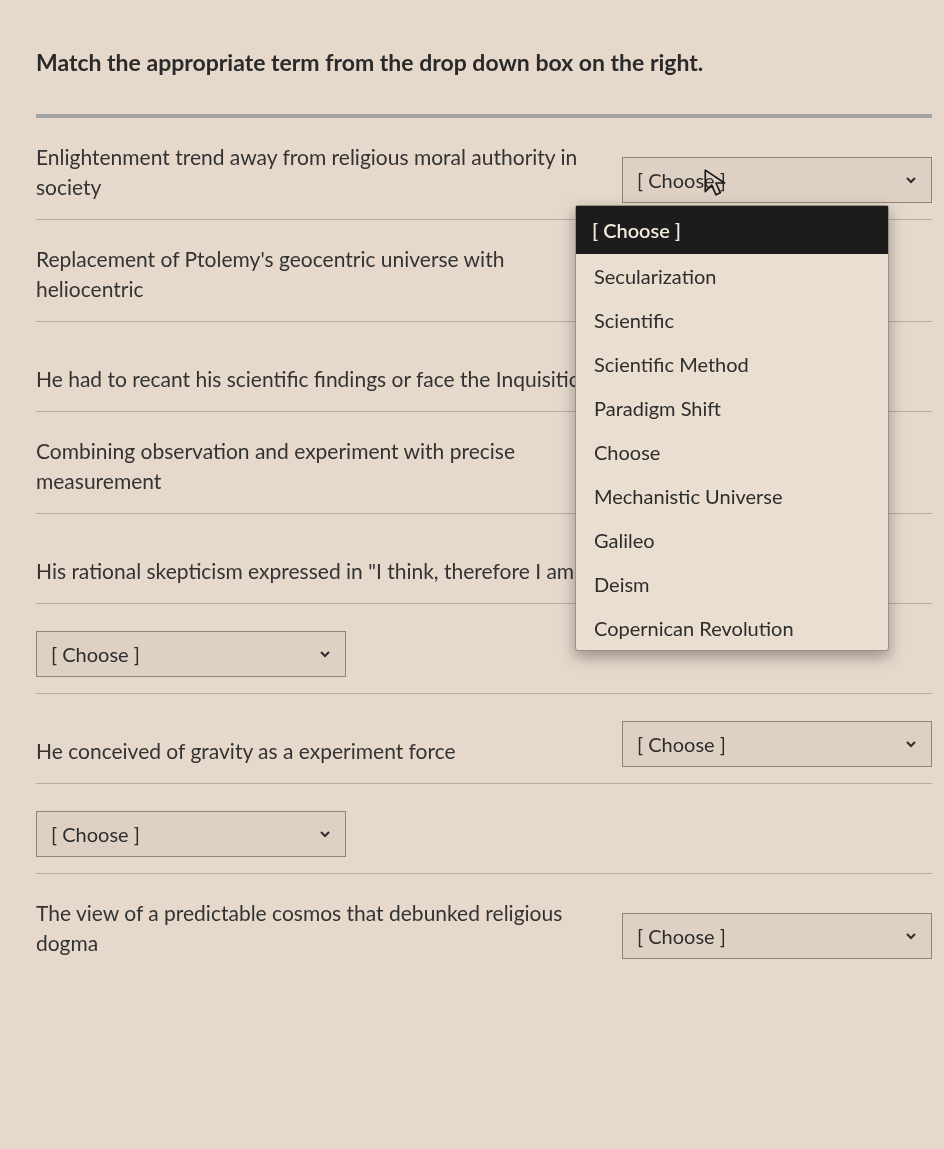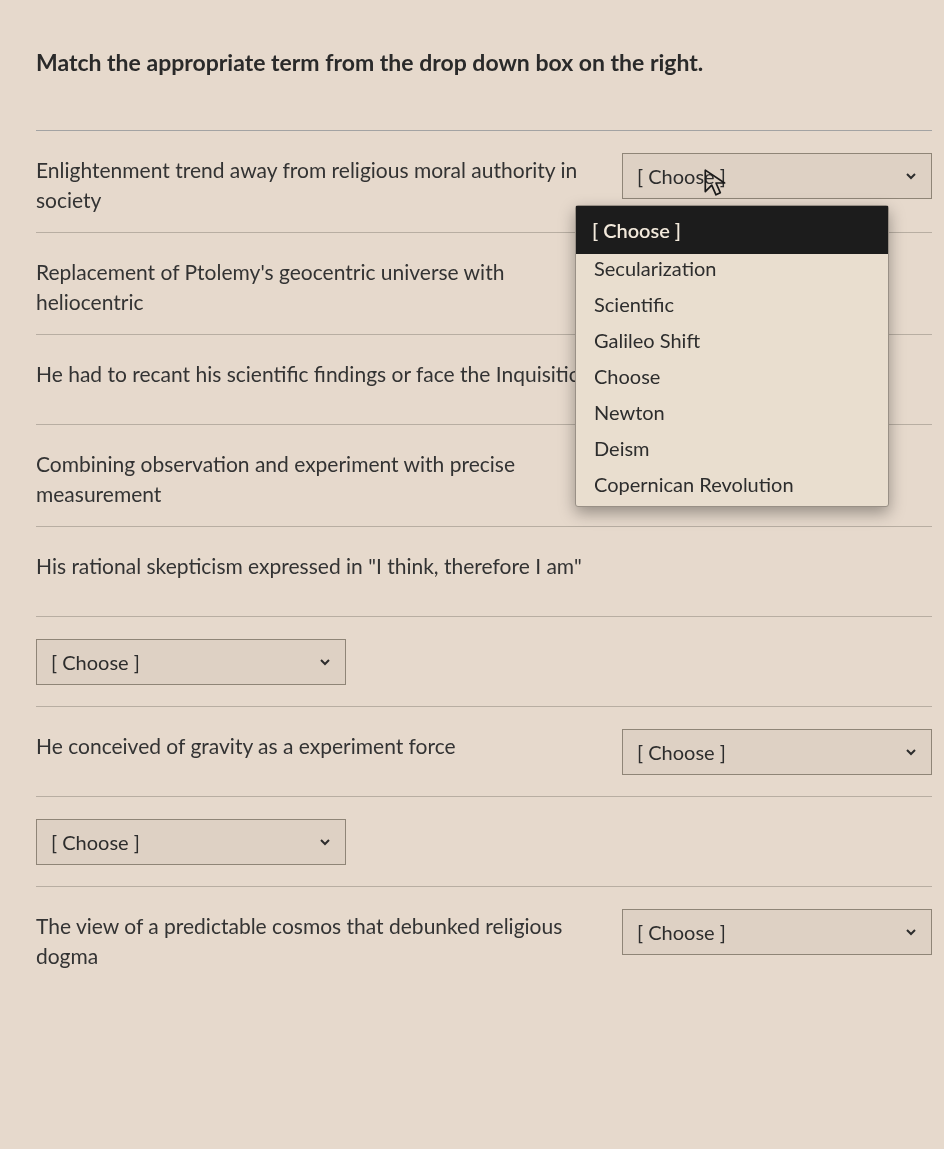--- a/index.html
+++ b/index.html
@@ -16,26 +16,26 @@
       position: relative;
       color: #2d2d2d;
     }
     .container {
       padding: 48px 12px 0 36px;
     }
     .instruction {
       font-size: 23px;
       font-weight: 700;
       color: #2a2a2a;
-      padding-bottom: 54px;
-      border-bottom: 1px solid #a3a3a3;
+      padding-bottom: 38px;
+      border-bottom: 4px solid #a3a3a3;
     }
     .row {
       display: flex;
-      align-items: flex-start;
+      align-items: flex-end;
       border-bottom: 1px solid #b8aea2;
       padding: 16px 0 16px 0;
       min-height: 90px;
     }
     .prompt {
       flex: 1 1 540px;
       font-size: 21px;
       color: #333;
       padding-right: 10px;
       padding-top: 8px;
@@ -82,21 +82,21 @@
     .dropdown-header {
       background: #1c1c1c;
       color: #f2e9db;
       font-size: 20px;
       font-weight: 600;
       padding: 12px 16px;
     }
     .dropdown-item {
       font-size: 20px;
       color: #2d2d2d;
-      padding: 2px 18px 10px 18px;
+      padding: 10px 18px 10px 18px;
       cursor: pointer;
     }
     
     .cursor {
       position: absolute;
       left: 703px;
       top: 168px;
       z-index: 20;
       pointer-events: none;
     }
@@ -194,23 +194,25 @@
         </span>
       </div>
     </div>
   </div>
 </div>
 
 <div class="dropdown">
   <div class="dropdown-header">[ Choose ]</div>
   <div class="dropdown-item">Secularization</div>
   <div class="dropdown-item">Scientific</div>
-  <div class="dropdown-item">Galileo Shift</div>
+  <div class="dropdown-item">Scientific Method</div>
+  <div class="dropdown-item">Paradigm Shift</div>
   <div class="dropdown-item">Choose</div>
-  <div class="dropdown-item">Newton</div>
+  <div class="dropdown-item">Mechanistic Universe</div>
+  <div class="dropdown-item">Galileo</div>
   <div class="dropdown-item">Deism</div>
   <div class="dropdown-item">Copernican Revolution</div>
 </div>
 
 <div class="cursor">
   <svg viewBox="0 0 24 28">
     <path d="M2 2 L2 22 L8 16 L12 25 L16 23 L12 14 L20 14 Z" fill="none" stroke="#1a1a1a" stroke-width="1.6" stroke-linejoin="round"></path>
   </svg>
 </div>
 

